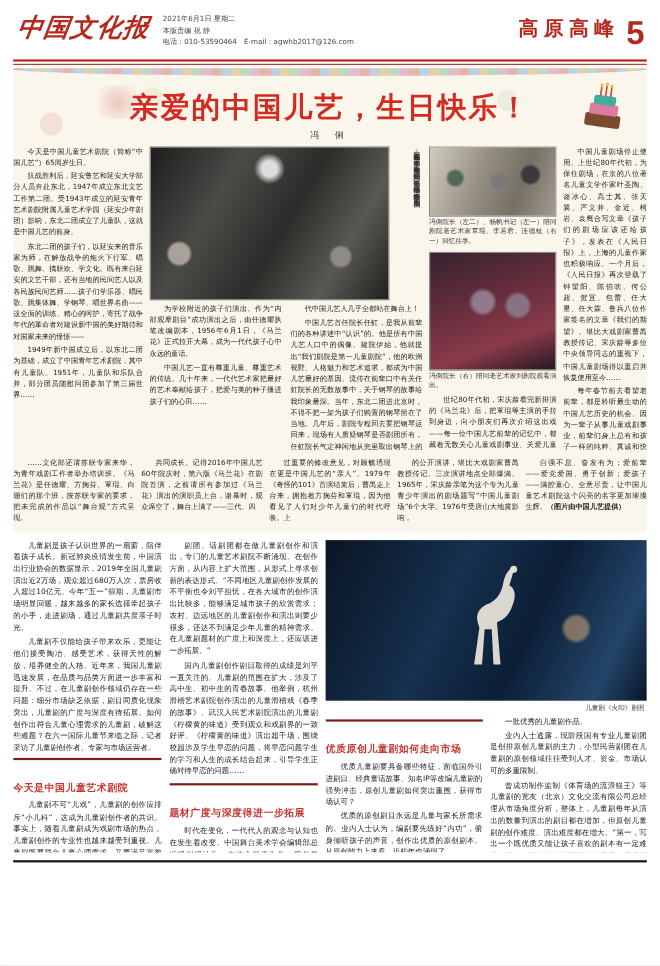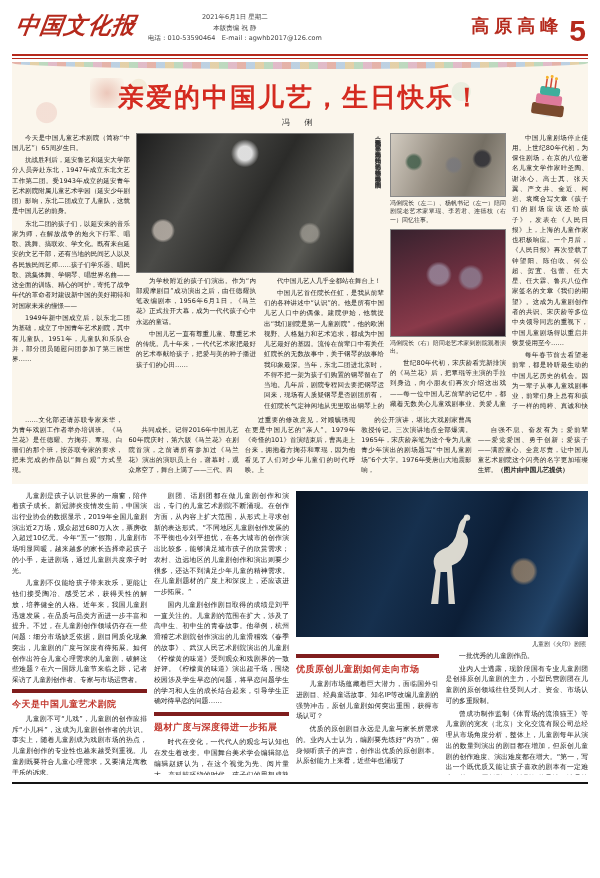--- a/index.html
+++ b/index.html
@@ -2,21 +2,21 @@
 <html><head>
 <meta charset="utf-8">
 <style>
   * { margin:0; padding:0; box-sizing:border-box; }
   body { background:#e8e8e4; font-family:"DejaVu Sans", sans-serif; }
   .page { width:600px; height:878px; margin:0 auto; background:#fff; position:relative; overflow:hidden; box-shadow:0 0 6px rgba(0,0,0,.25); }
 
   
   .masthead { display:flex; align-items:flex-start; padding:10px 14px 4px 16px; }
   .paper-logo { font-family:"DejaVu Serif", serif; font-style:italic; font-weight:bold; font-size:23px; color:#b5291c; transform:skewX(-8deg); letter-spacing:1px; white-space:nowrap; }
-  .mast-meta { margin-left:12px; margin-top:2px; font-size:6.5px; color:#444; line-height:1.65;text-align:center; }
+  .mast-meta { margin-left:12px; margin-top:2px; font-size:6.5px; color:#444; line-height:1.65; }
   .mast-right { margin-left:auto; display:flex; align-items:flex-start; color:#b5291c; margin-top:4px; }
   .section-name { font-weight:bold; font-size:18px; letter-spacing:5px; font-family:"DejaVu Serif", serif; }
   .page-num { font-weight:bold; font-size:30px; margin-left:6px; font-family:"Liberation Sans", sans-serif; }
   .mast-rule { margin:2px 12px 0; border-top:2.5px solid #b5291c; border-bottom:1px solid #b5291c; height:4.5px; }
 
   
   .article1 { margin:3px 12px 0; background:#fbf6ec; position:relative; padding:4px 0 6px;
     background-image:
       radial-gradient(circle at 6% 12%, rgba(226,166,156,.28) 0 10px, transparent 11px),
       radial-gradient(circle at 93% 10%, rgba(168,196,226,.28) 0 12px, transparent 13px),
@@ -52,21 +52,21 @@
       radial-gradient(circle at 55% 50%, rgba(120,120,125,.8) 0 6px, transparent 9px),
       linear-gradient(110deg,#d2cbc0,#978f83 40%,#756f64 70%,#a39c90); }
   .photo2 { height:108px; border:1px solid #888; margin-top:2px;
     background: radial-gradient(circle at 42% 42%, rgba(150,130,150,.9) 0 9px, transparent 13px),
       radial-gradient(circle at 70% 45%, rgba(140,120,140,.9) 0 9px, transparent 13px),
       linear-gradient(160deg,#37222e,#6b2f3f 45%,#8a3a4a 72%,#271822); }
   .pcap { font-size:6px; line-height:1.45; color:#333; margin:2px 0 2px; text-align:justify; }
   .photocol-text { flex:1; overflow:hidden; }
   .colE { flex:1; overflow:hidden; }
 
-  .strip { display:flex; gap:6px; height:62px; overflow:hidden; font-size:6.5px; line-height:1.55; color:#222; margin-top:5px; text-align:justify;align-items:flex-end; }
+  .strip { display:flex; gap:6px; height:62px; overflow:hidden; font-size:6.5px; line-height:1.55; color:#222; margin-top:5px; text-align:justify; }
   .strip > div { flex:1; overflow:hidden; }
   .credit { font-weight:bold; }
 
   
   .article2 { margin:7px 12px 0; }
   .a2-banner { height:62px; position:relative; padding:7px 12px 0;
     background:linear-gradient(105deg,#04060c,#152440 40%,#0a1530 65%,#2c4a6a 90%,#101c30); }
   .a2-title { text-align:center; font-family:"DejaVu Serif", serif; font-weight:bold; font-size:24px; letter-spacing:1px;
     color:#c9def5; text-shadow:0 1px 0 #5d82ad, 0 2px 2px #000, 0 0 6px rgba(120,170,230,.5); }
   .a2-byline { margin:5px 0 0 78px; color:#8d9aa9; font-size:7.5px; letter-spacing:2px; }
@@ -77,21 +77,21 @@
   .a2col { flex:1; overflow:hidden; }
   .a2-right { width:292px; display:flex; flex-direction:column; }
   .hy-photo { height:146px; position:relative; overflow:hidden;
     background: radial-gradient(circle at 78% 55%, rgba(214,170,120,.55) 0 10px, transparent 14px),
       linear-gradient(115deg,#0a1524,#16304e 38%,#0c1e36 62%,#23456a 86%,#0a1628); }
   .hy-photo svg { position:absolute; left:38%; top:10%; }
   .hy-cap { text-align:right; font-size:6px; color:#333; margin:2px 2px 3px; }
   .a2-subrow { display:flex; gap:7px; flex:1; overflow:hidden; }
   .a2-subrow > div { flex:1; overflow:hidden; }
 
-  .subhead { color:#c3392f; font-weight:bold; font-size:9px; border-top:4px solid #7f1d1d; padding-top:4px; margin:5px 0 3px; letter-spacing:.5px; }
+  .subhead { color:#c3392f; font-weight:bold; font-size:9px; border-top:2px solid #7f1d1d; padding-top:19px; margin:5px 0 3px; letter-spacing:.5px; }
   .subhead.first { margin-top:3px; }
 
   .bottom-rule { margin:7px 12px 0; border-top:2.5px solid #141414; }
 </style>
 </head>
 <body>
 
 <div class="page">
 
   <div class="masthead">
@@ -156,21 +156,21 @@
         <div class="photo1"></div>
         <div class="pcap">冯俐院长（左二）、杨帆书记（左一）陪同剧院老艺术家覃琨、李若君、连德枝（右一）回忆往事。</div>
         <div class="photo2"></div>
         <div class="pcap">冯俐院长（右）陪同老艺术家到剧院观看演出。</div>
         <div class="photocol-text">
           <p>世纪80年代初，宋庆龄看完新排演的《马兰花》后，把覃琨等主演的手拉到身边，向小朋友们再次介绍这出戏——每一位中国儿艺前辈的记忆中，都藏着无数关心儿童戏剧事业、关爱儿童戏剧工作者的故事……</p>
         </div>
       </div>
 
       <div class="colE">
-        <p>中国儿童剧场停止使用。上世纪80年代初，为保住剧场，在京的八位著名儿童文学作家叶圣陶、谢冰心、高士其、张天翼、严文井、金近、柯岩、袁鹰合写文章《孩子们的剧场应该还给孩子》，发表在《人民日报》上，上海的儿童作家也积极响应。一个月后，《人民日报》再次登载了钟望阳、陈伯吹、何公超、贺宜、包蕾、任大星、任大霖、鲁兵八位作家签名的文章《我们的期望》。这成为儿童剧创作者的共识、宋庆龄等多位中央领导同志的重视下，中国儿童剧场得以重启并恢复使用至今……</p>
+        <p>中国儿童剧场停止使用。上世纪80年代初，为保住剧场，在京的八位著名儿童文学作家叶圣陶、谢冰心、高士其、张天翼、严文井、金近、柯岩、袁鹰合写文章《孩子们的剧场应该还给孩子》，发表在《人民日报》上，上海的儿童作家也积极响应。一个月后，《人民日报》再次登载了钟望阳、陈伯吹、何公超、贺宜、包蕾、任大星、任大霖、鲁兵八位作家签名的文章《我们的期望》。堪比大戏剧家曹禺教授传记、宋庆龄等多位中央领导同志的重视下，中国儿童剧场得以重启并恢复使用至今……</p>
         <p>每年春节前去看望老前辈，都是聆听最生动的中国儿艺历史的机会。因为一辈子从事儿童戏剧事业，前辈们身上总有和孩子一样的纯粹、真诚和快乐。90多岁的老师们不仅经常外出绘画，还非常熟练地用手机发微信。最著名的中国儿艺“四小名旦”中，覃琨、李若君老师仍然思维敏捷、身姿挺拔。但大自然的规则也让连德枝老师不能再登台演出。而方掬芬老师在2020年的最后一天永远地离开了我们。难忘2020年9月，我去看望90岁的“小宝贝儿院长”，一进门她就甜甜地叫着“小宝贝儿”，之后居然要求跟我去剧院看新排的戏……</p>
       </div>
     </div>
 
     <div class="strip">
       <div>
           <p>……文化部还请苏联专家来华，为青年戏剧工作者举办培训班。《马兰花》是任德耀、方掬芬、覃琨、白珊们的那个班，按苏联专家的要求，把未完成的作品以“舞台观”方式呈现。</p>
         </div>
       <div>
           <p>共同成长。记得2016年中国儿艺60年院庆时，第六版《马兰花》在剧院首演，之前请所有参加过《马兰花》演出的演职员上台，谢幕时，观众席空了，舞台上满了——三代、四</p>
@@ -209,21 +209,21 @@
         <div class="hy-photo">
           <svg width="80" height="110" viewBox="0 0 100 130">
             <path d="M30 120 L36 78 Q28 60 44 52 Q60 46 63 28 Q65 14 76 8 Q73 22 70 30 Q80 36 74 52 Q69 68 56 72 L60 120 L52 120 L50 80 L42 80 L39 120 Z" fill="#ece7db" opacity="0.92"></path>
             <circle cx="75" cy="12" r="4" fill="#ece7db" opacity="0.92"></circle>
           </svg>
         </div>
         <div class="hy-cap">儿童剧《火印》剧照</div>
         <div class="a2-subrow">
           <div>
             <div class="subhead first">优质原创儿童剧如何走向市场</div>
-            <p>儿童剧市场蕴藏着巨大潜力，面临国外引进剧目、经典童话故事、知名IP等改编儿童剧的强势冲击，原创儿童剧如何突出重围，获得市场认可？</p>
+            <p>优质儿童剧要具备哪些特征，面临国外引进剧目、经典童话故事、知名IP等改编儿童剧的强势冲击，原创儿童剧如何突出重围，获得市场认可？</p>
             <p>优质的原创剧目永远是儿童与家长所需求的。业内人士认为，编剧要先练好“内功”，俯身倾听孩子的声音，创作出优质的原创剧本。从原创能力上来看，近些年也涌现了</p>
           </div>
           <div>
             <p>一批优秀的儿童剧作品。</p>
             <p>业内人士透露，现阶段国有专业儿童剧团是创排原创儿童剧的主力，小型民营剧团在儿童剧的原创领域往往受到人才、资金、市场认可的多重限制。</p>
             <p>曾成功制作监制《体育场的流浪猫王》等儿童剧的宽友（北京）文化交流有限公司总经理从市场角度分析，整体上，儿童剧每年从演出的数量到演出的剧目都在增加，但原创儿童剧的创作难度、演出难度都在增大。“第一，写出一个既优质又能让孩子喜欢的剧本有一定难度；第二，原创剧目想请到好的导演、演员等主创人员，付出的成本比知名的IP剧要更高；第三，原创剧成本高，但儿童剧在所有剧场演出中票价又是最低的。此外，原创儿童剧在营销和宣传阶段也面临难度。”</p>
           </div>
         </div>
       </div>
     </div>

